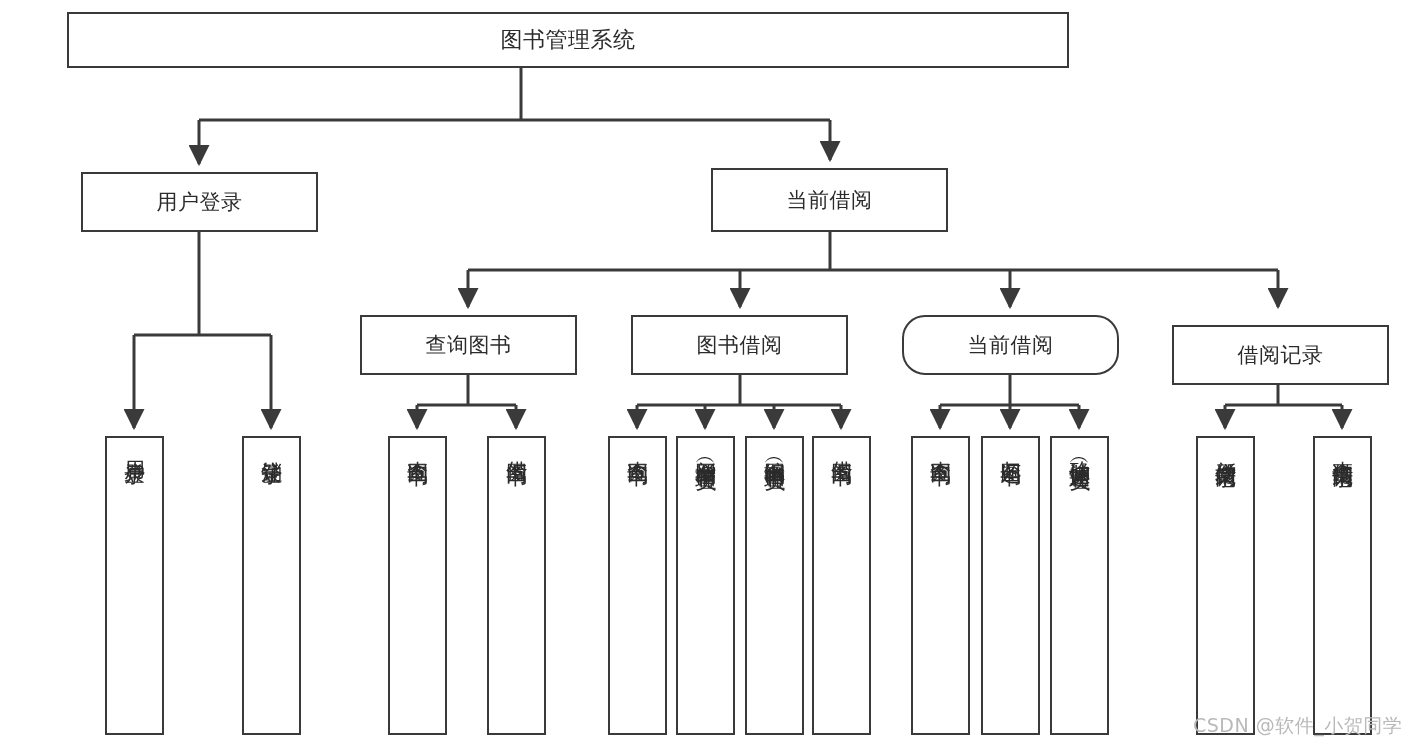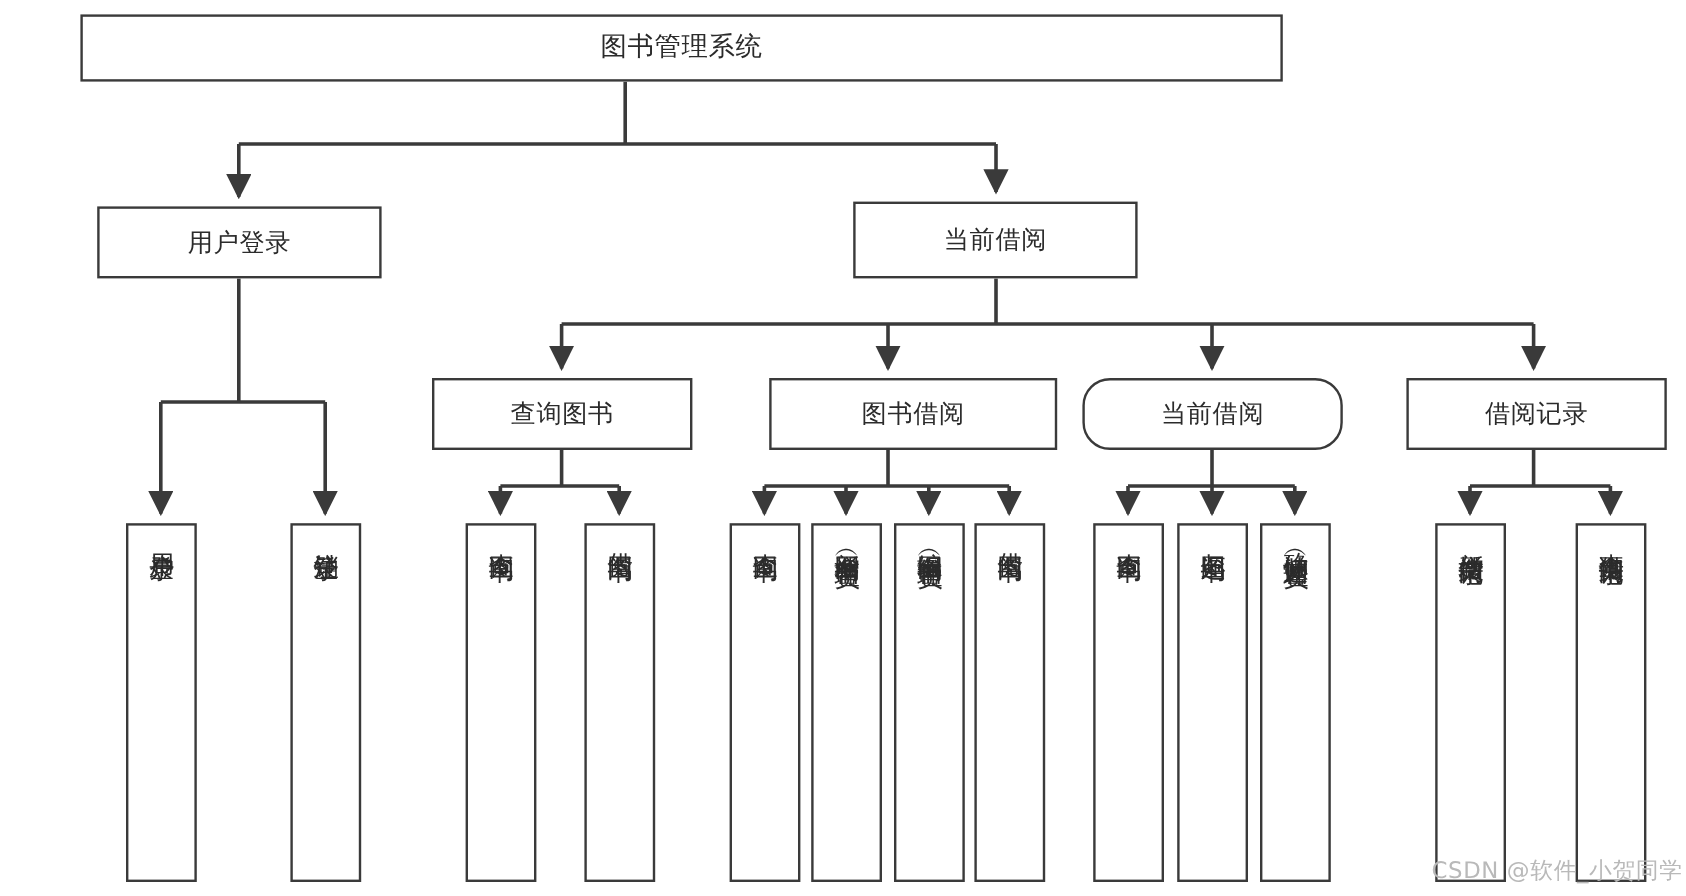--- a/index.html
+++ b/index.html
@@ -136,29 +136,29 @@
   </div>
 
   <div class="node horiz" style="left:711px; top:168px; width:237px; height:64px;">
     <span class="label">当前借阅</span>
   </div>
 
   <div class="node horiz" style="left:360px; top:315px; width:217px; height:60px;">
     <span class="label">查询图书</span>
   </div>
 
-  <div class="node horiz" style="left:631px; top:315px; width:240px; height:60px;margin-left:10px;">
+  <div class="node horiz" style="left:631px; top:315px; width:217px; height:60px;">
     <span class="label">图书借阅</span>
   </div>
 
   <div class="node horiz" style="left:902px; top:315px; width:217px; height:60px;border-radius:23px;">
     <span class="label">当前借阅</span>
   </div>
 
-  <div class="node horiz" style="left:1172px; top:315px; width:217px; height:60px;">
+  <div class="node horiz" style="left:1172px; top:325px; width:217px; height:60px;">
     <span class="label">借阅记录</span>
   </div>
 
   <div class="node vert" style="left:105px; top:436px; width:59px; height:299px;">
     <span class="label">用户登录</span>
   </div>
   <div class="node vert" style="left:242px; top:436px; width:59px; height:299px;">
     <span class="label">注销登录</span>
   </div>
 

